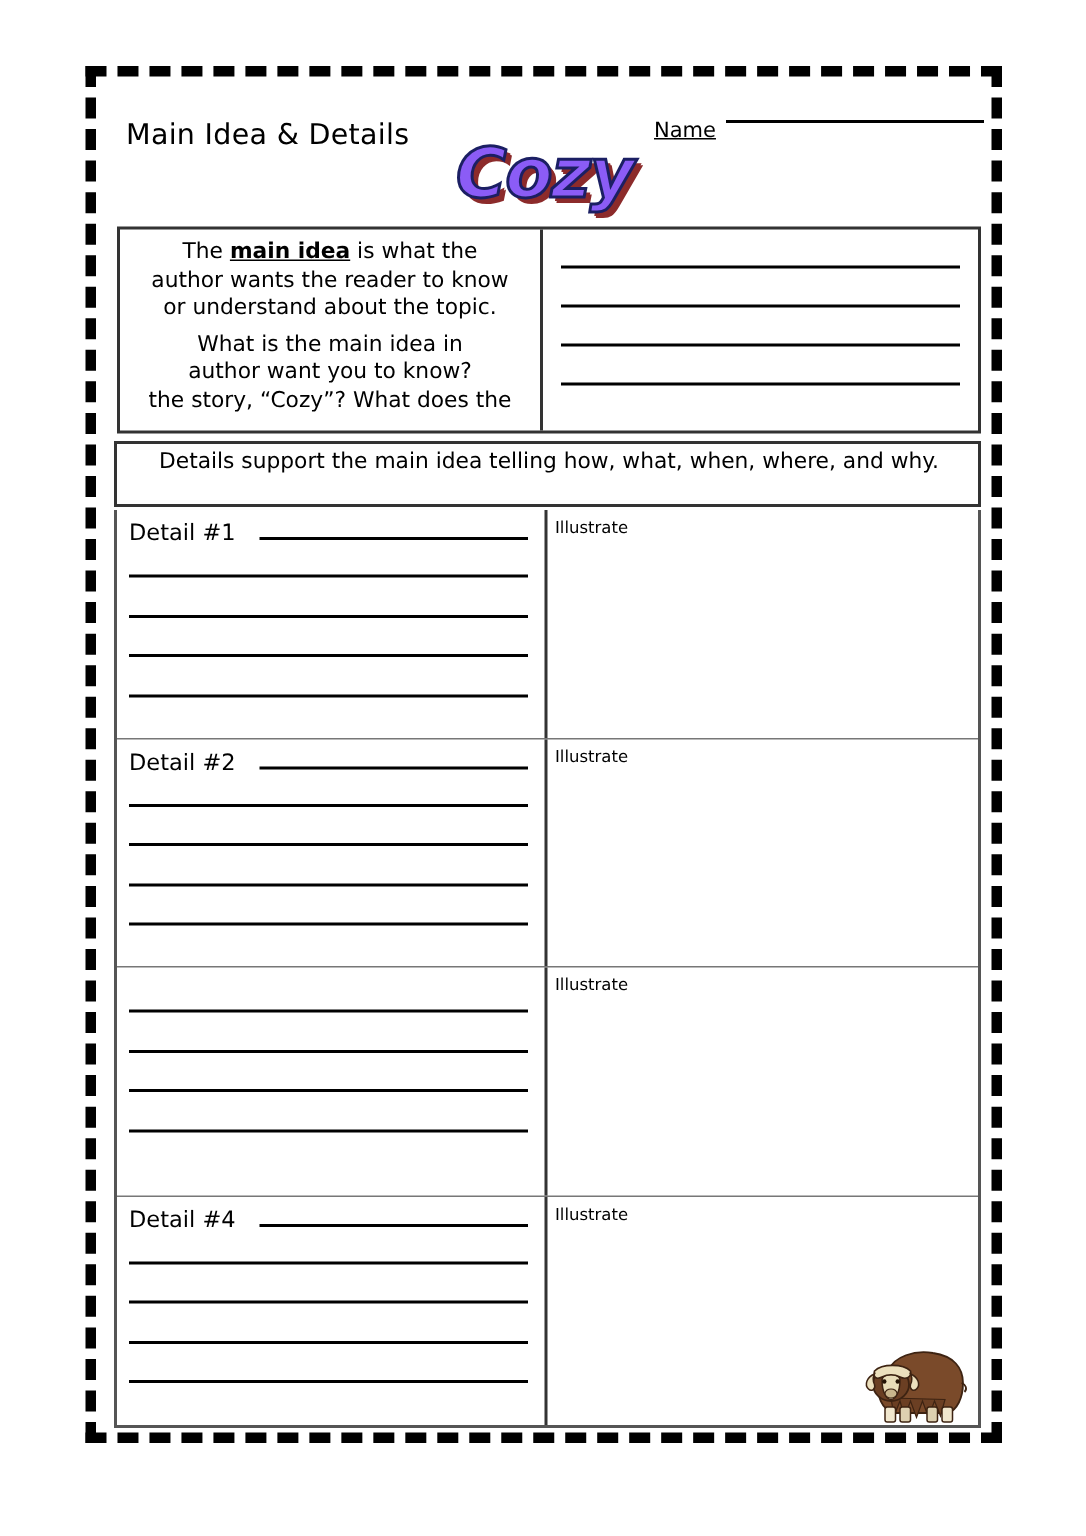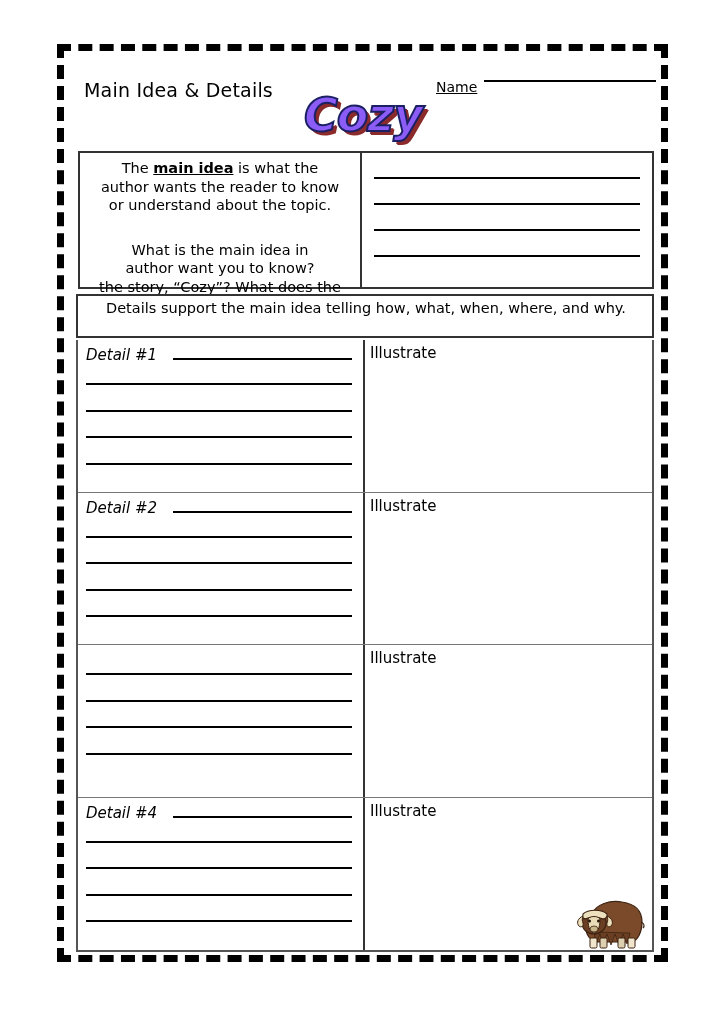--- a/index.html
+++ b/index.html
@@ -99,21 +99,21 @@
   }
   .mainidea-prompt {
     width: 282px;
     box-sizing: border-box;
     border-right: 2px solid #333;
     padding: 6px 8px 16px 8px;
     text-align: center;
     font-size: 14.5px;
     line-height: 1.28;
   }
-  .mainidea-prompt .para2 { margin-top: 26px; }
+  .mainidea-prompt .para2 { margin-top: 6px; }
   .mainidea-prompt u { text-decoration: underline; font-weight: bold; }
 
   .mainidea-answer {
     flex: 1;
     box-sizing: border-box;
     padding: 24px 12px 6px 12px;
     display: flex;
     flex-direction: column;
     justify-content: flex-start;
   }
@@ -166,21 +166,20 @@
     position: relative;
   }
   .detail-head {
     display: flex;
     align-items: flex-end;
     white-space: nowrap;
   }
   .detail-label {
     font-size: 15px;
     line-height: 1;
-    font-style: italic;
   }
   .detail-head-line {
     flex: 1;
     height: 0;
     border-bottom: 2.5px solid #000;
     margin-left: 16px;
     margin-bottom: 3px;
   }
   .detail-lines {
     margin-top: 20px;
@@ -192,21 +191,21 @@
   }
   .detail-line:last-child { margin-bottom: 0; }
 
   .detail-right {
     flex: 1;
     box-sizing: border-box;
     padding: 6px 0 0 5px;
     position: relative;
   }
   .illustrate-label {
-    font-size: 15px;
+    font-size: 11px;
     line-height: 1;
   }
 
   
   .muskox {
     position: absolute;
     right: 6px;
     bottom: -4px;
     width: 74px;
     height: 62px;

